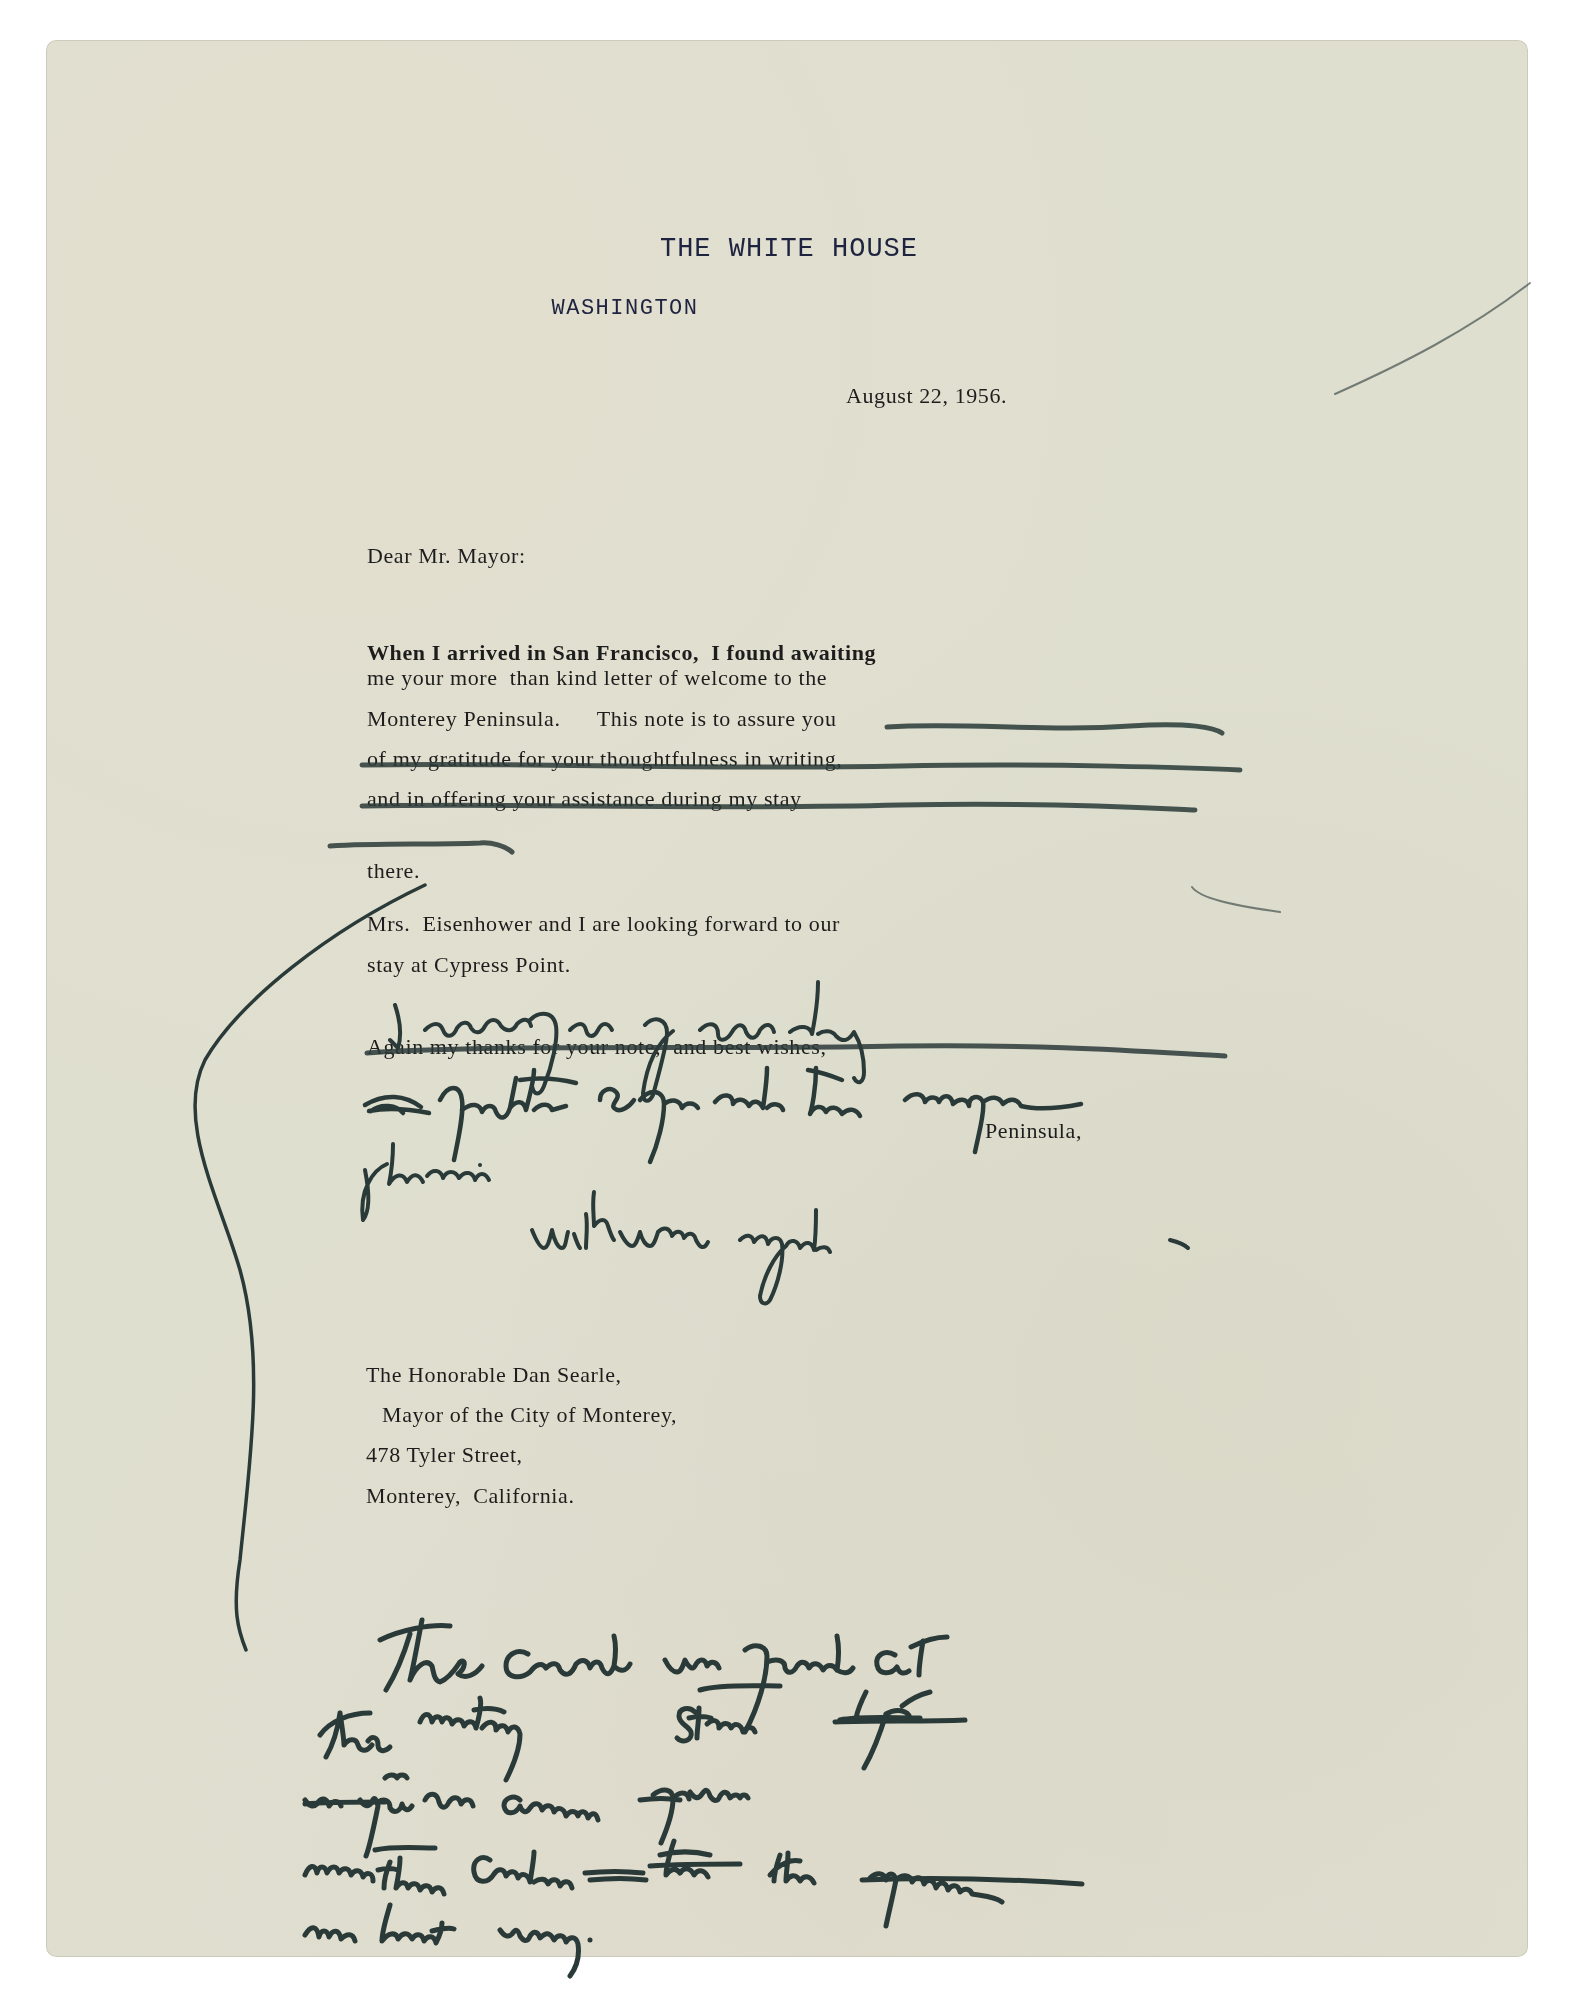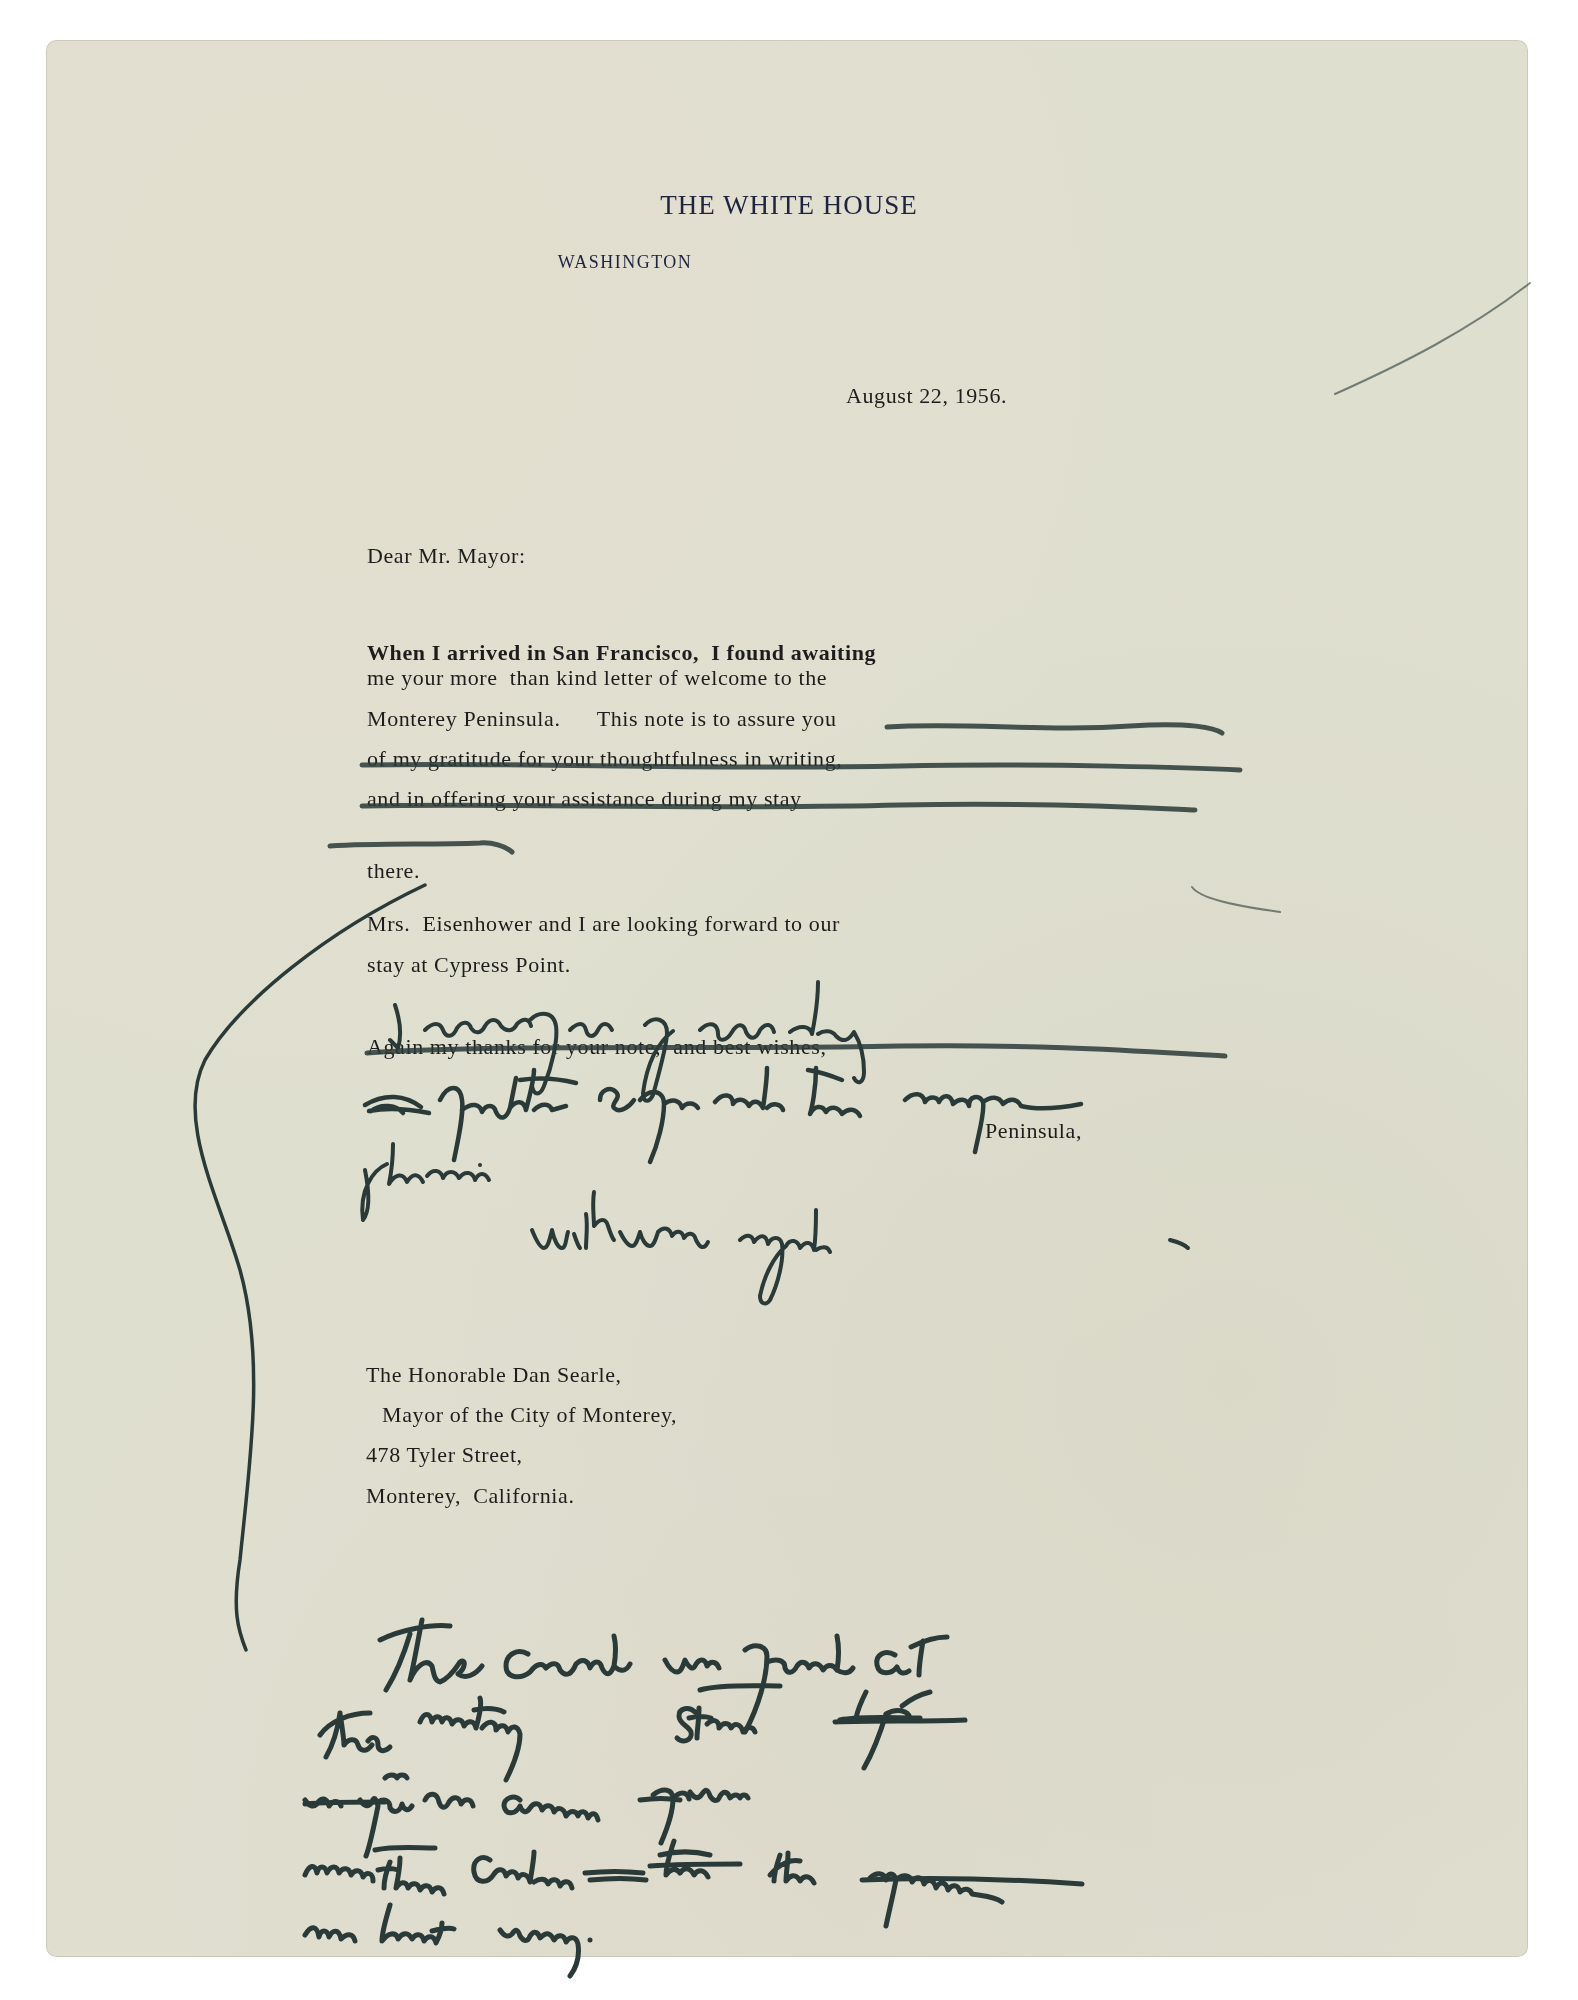--- a/index.html
+++ b/index.html
@@ -11,24 +11,24 @@
     background:#dfdfd0;
     background-image:
       radial-gradient(circle at 20% 15%, rgba(230,222,205,0.55), transparent 40%),
       radial-gradient(circle at 80% 70%, rgba(215,214,196,0.6), transparent 45%),
       radial-gradient(circle at 50% 95%, rgba(222,214,200,0.5), transparent 40%);
     border-radius:10px;
     box-shadow: inset 0 0 0 1px rgba(170,165,150,0.35);
   }
   .letterhead, .typed { position:absolute; white-space:pre; }
   .letterhead {
-    font-family:Liberation Serif, serif; color:#1e2340; letter-spacing:1px;
+    font-family:Liberation Mono, monospace; color:#1e2340; letter-spacing:1px;margin-top:44px;
   }
   .lh-title { left:0; width:1578px; text-align:center; top:190px; font-size:27px; padding-left:0; }
-  .lh-sub { left:0; width:1250px; text-align:center; top:252px; font-size:18px; letter-spacing:1.5px; }
+  .lh-sub { left:0; width:1250px; text-align:center; top:252px; font-size:22px; letter-spacing:1.5px; }
   .typed {
     font-family:"Liberation Serif", "DejaVu Serif", serif; font-size:22px; color:#1d1d1d;
     letter-spacing:0.6px;
   }
   svg.ink { position:absolute; left:0; top:0; width:1578px; height:2000px; pointer-events:none; }
   .ink path { fill:none; stroke:#2a3a38; stroke-linecap:round; stroke-linejoin:round; }
   .hw {
     position:absolute; white-space:pre;
     font-family:"DejaVu Serif", serif; font-style:italic; color:#2b3837;
     opacity:0; 

